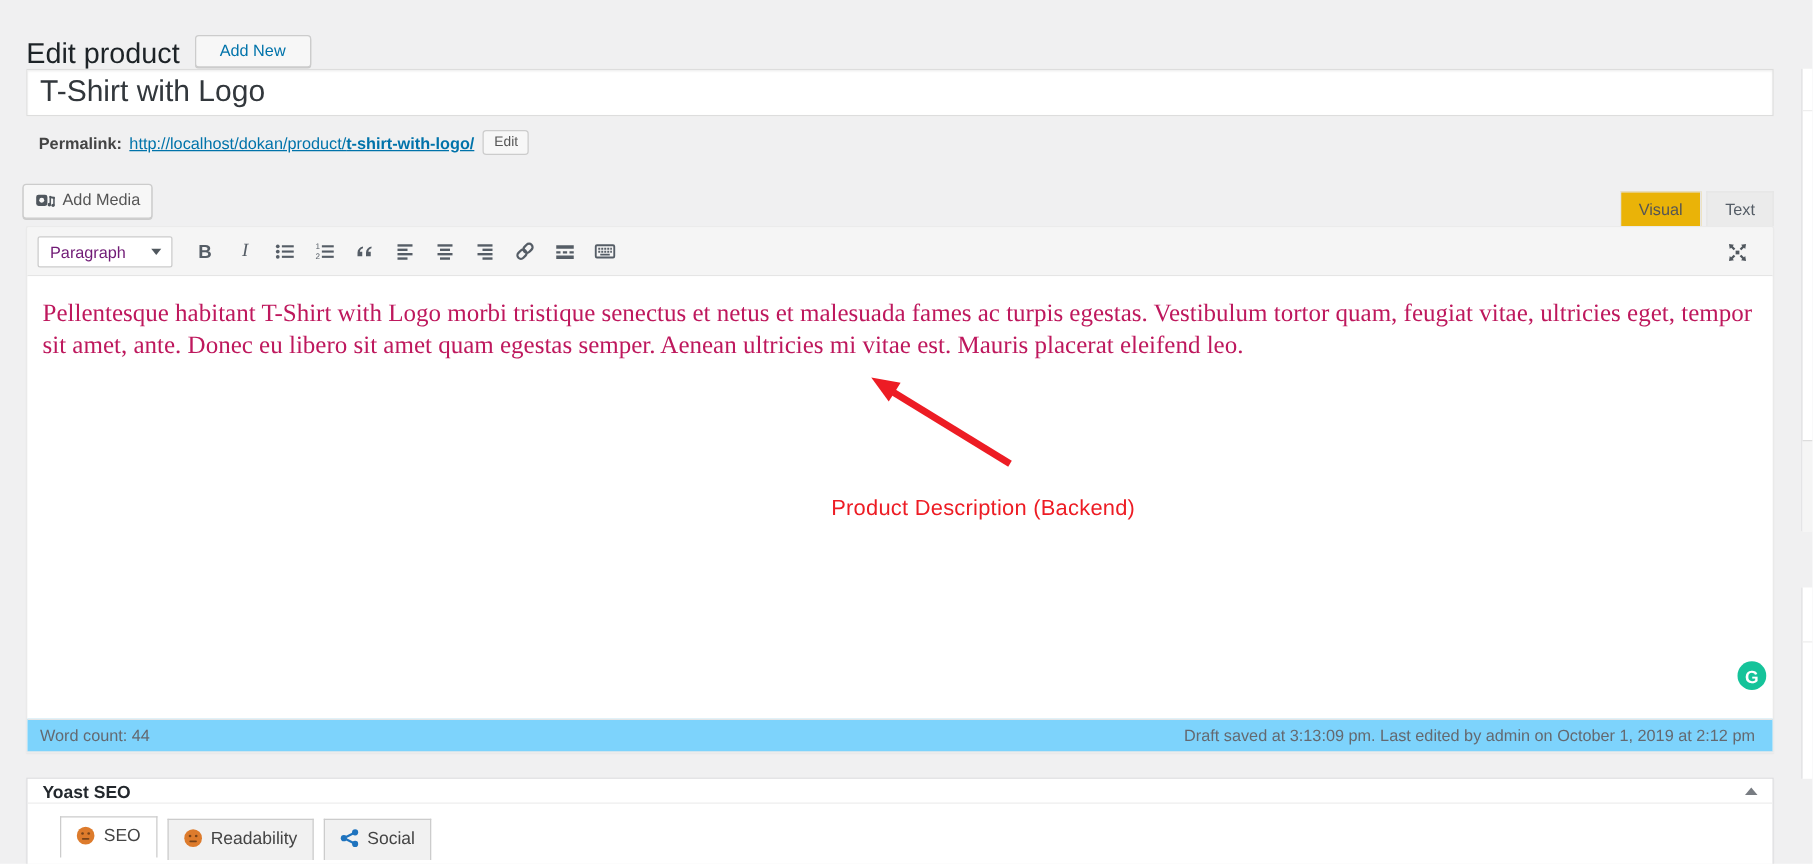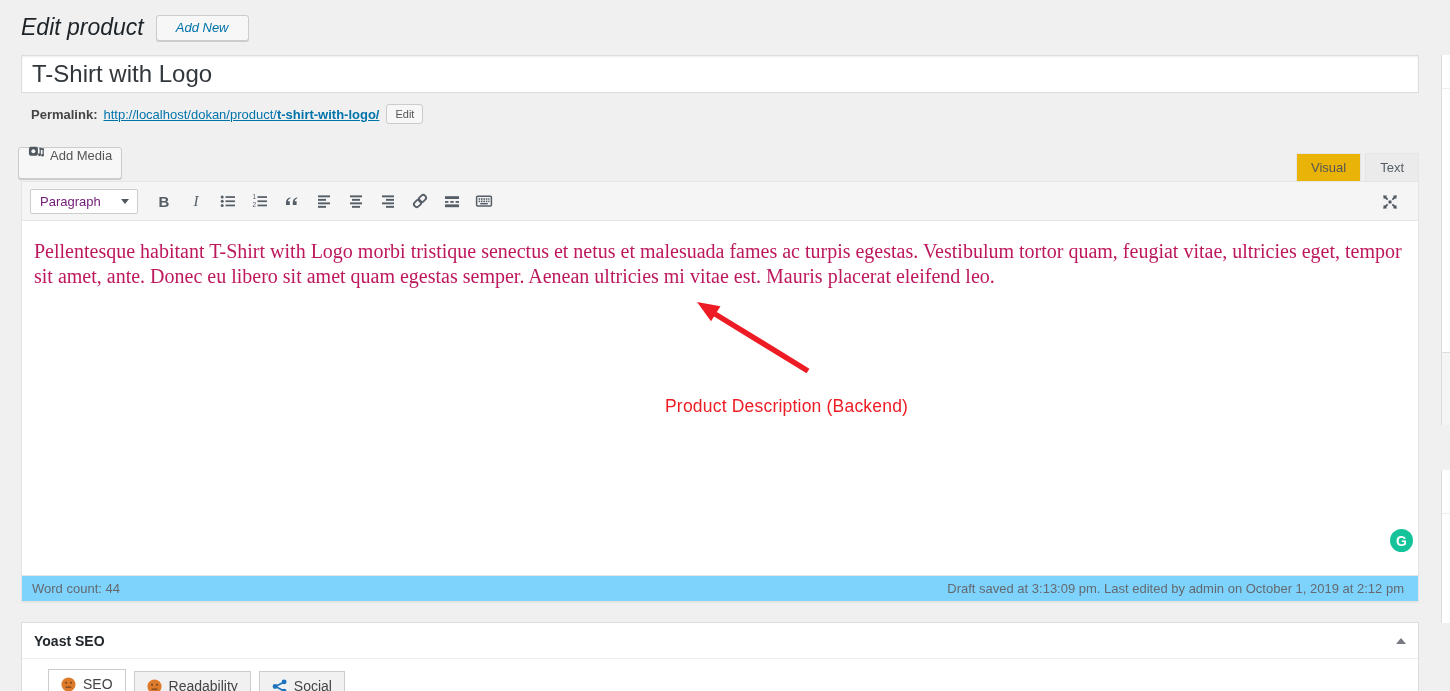--- a/index.html
+++ b/index.html
@@ -4,21 +4,21 @@
 <style>
   * { margin:0; padding:0; box-sizing:border-box; }
   html,body { width:1450px; height:691px; overflow:hidden; }
   body {
     position:relative;
     background:#f0f0f1;
     font-family:"Liberation Sans", sans-serif;
     color:#444;
   }
   
-  .page-header { position:absolute; left:21px; top:13px; display:flex; align-items:center;font-style:italic; }
+  .page-header { position:absolute; left:21px; top:28px; display:flex; align-items:flex-start; }
   .page-title { font-size:23px; font-weight:400; color:#1d2327; line-height:29px; }
   .add-new-btn {
     margin-left:12px; display:inline-block; padding:4px 19px; font-size:13px;
     background:#f7f7f7; border:1px solid #ccc; border-radius:3px; color:#0073aa;
     cursor:pointer; box-shadow:0 1px 0 #ccc; line-height:16px;
   }
   
   .title-input {
     position:absolute; left:21px; top:55px; width:1398px; height:38px;
     border:1px solid #ddd; background:#fff; box-shadow:inset 0 1px 2px rgba(0,0,0,.07);
@@ -29,22 +29,22 @@
   .permalink-row { position:absolute; left:31px; top:104px; font-size:13px; display:flex; align-items:center; }
   .permalink-label { font-weight:bold; color:#444; margin-right:6px; }
   .permalink-link { color:#0073aa; text-decoration:underline; }
   .permalink-link .slug { font-weight:bold; }
   .permalink-edit-btn {
     margin-left:7px; font-size:11px; line-height:18px; padding:0 8px; height:20px;
     background:#f7f7f7; border:1px solid #ccc; border-radius:3px; color:#555; cursor:pointer;
   }
   
   .add-media-btn {
-    position:absolute; left:18px; top:147px; height:28px; display:flex; align-items:flex-end; gap:5px;
-    padding:15px 9px; background:#f7f7f7; border:1px solid #ccc; border-radius:3px;
+    position:absolute; left:18px; top:147px; height:28px; display:flex; align-items:flex-start; gap:5px;
+    padding:4px 9px; background:#f7f7f7; border:1px solid #ccc; border-radius:3px;
     font-size:13px; color:#555; cursor:pointer; box-shadow:0 1px 0 #ccc;
   }
   .editor-tabs { position:absolute; top:153px; right:31px; display:flex; }
   .switch-tab {
     height:28px; padding:0 14px; font-size:13px; color:#555d66; line-height:27px;
     border:1px solid #e5e5e5; border-bottom:none; cursor:pointer; margin-left:4px;
   }
   .switch-tab.active { background:#eab308; color:#555; }
   .switch-tab.inactive { background:#ebebeb; }
   
@@ -91,21 +91,21 @@
     position:absolute; left:0; right:0; bottom:0; height:26px; background:#7dd3fc;
     border-top:1px solid #e5e5e5; display:flex; align-items:center; justify-content:space-between;
     font-size:13px; color:#646970; padding:0 14px 0 10px;
   }
   
   .yoast-box {
     position:absolute; left:21px; top:622px; width:1398px; height:80px;
     background:#fff; border:1px solid #dcdcde; box-shadow:0 1px 1px rgba(0,0,0,.04); overflow:hidden;
   }
   .yoast-header {
-    height:36px; display:flex; align-items:center; justify-content:space-between;
+    height:20px; display:flex; align-items:center; justify-content:space-between;
     padding:0 12px; border-bottom:1px solid #eee;
   }
   .yoast-title { font-size:14px; font-weight:bold; color:#23282d; }
   .toggle-indicator { width:0; height:0; border-left:5px solid transparent; border-right:5px solid transparent; border-bottom:6px solid #787c82; cursor:pointer; }
   .yoast-tabs { display:flex; margin:10px 0 0 26px; align-items:flex-start; }
   .yoast-tab {
     display:flex; align-items:center; gap:7px; padding:6px 12px 10px 12px; font-size:14px; color:#444;
     border:1px solid #ccc; border-bottom:none; margin-right:8px; cursor:pointer;
   }
   .yoast-tab.active { background:#fff; }

